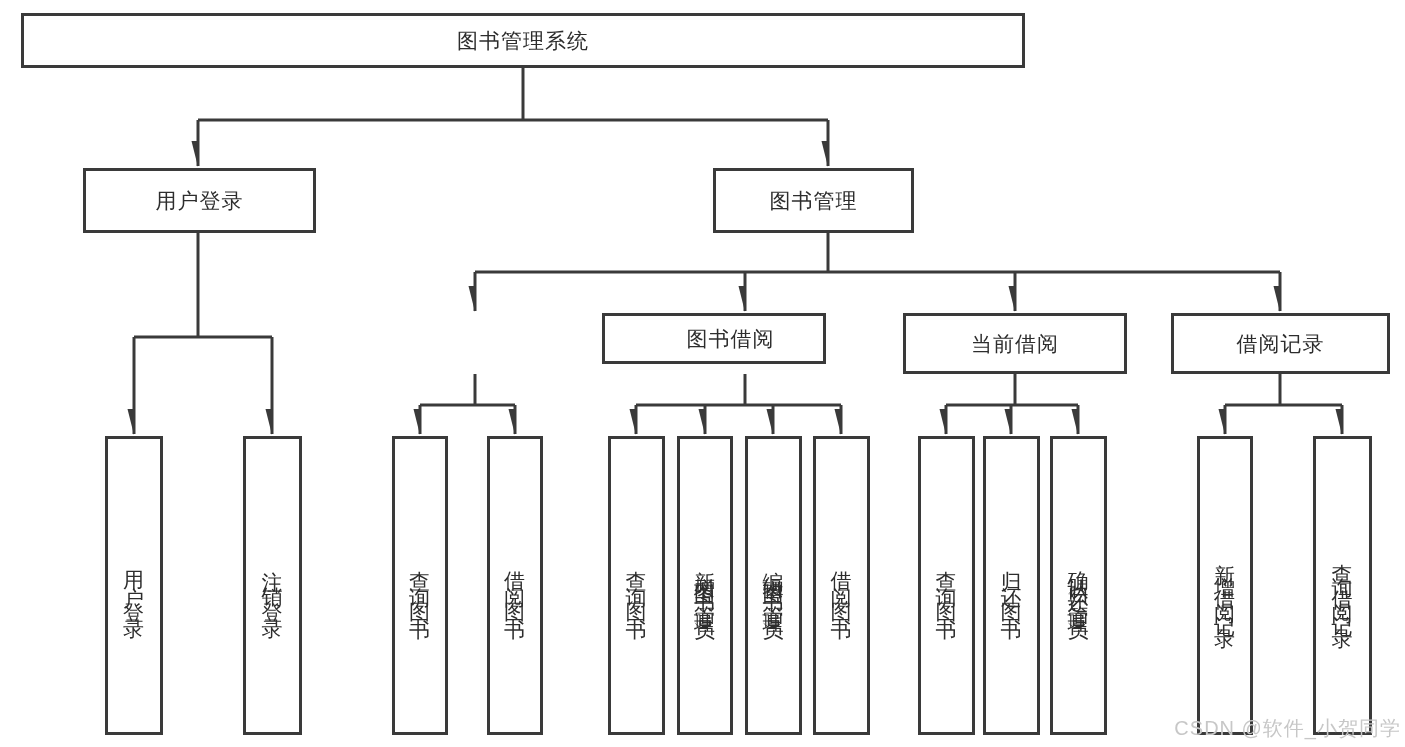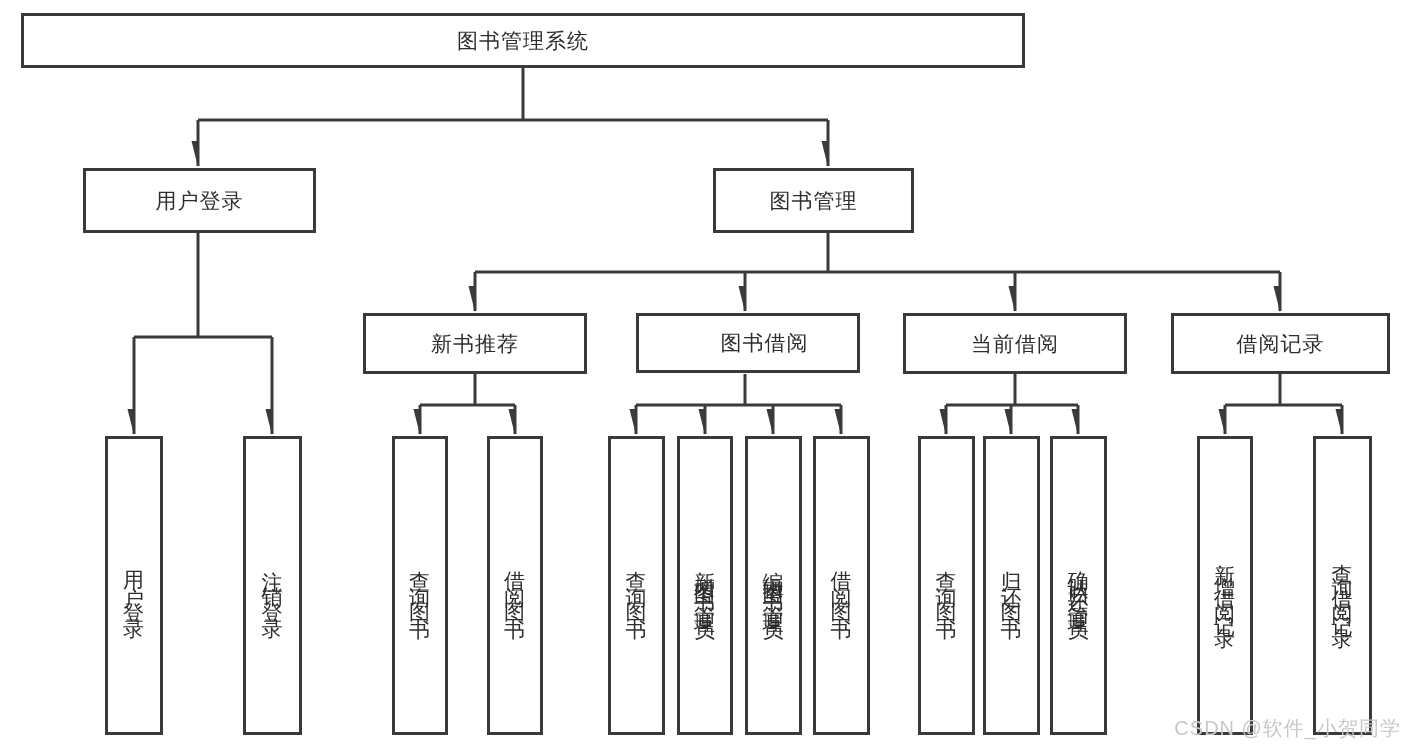--- a/index.html
+++ b/index.html
@@ -20,21 +20,21 @@
     writing-mode:vertical-rl;font-size:21px;letter-spacing:16px;
     white-space:nowrap;line-height:1;
   }
   .vbox.mid span{letter-spacing:13px;}
   .vbox.dense span{letter-spacing:7px;}
   
   #n-root{left:21px;top:13px;width:1004px;height:55px;}
   #n-login-grp{left:83px;top:168px;width:233px;height:65px;}
   #n-book-mgmt{left:713px;top:168px;width:201px;height:65px;}
   #n-newbook{left:363px;top:313px;width:224px;height:61px;}
-  #n-borrowing{left:636px;top:313px;width:224px;height:60px;padding-left:33px;}
+  #n-borrowing{left:602px;top:313px;width:224px;height:51px;padding-left:33px;}
   #n-current{left:903px;top:313px;width:224px;height:61px;}
   #n-records{left:1171px;top:313px;width:219px;height:61px;}
   .vbox{top:436px;height:299px;}
   #n-user-login{left:105px;width:58px;}
   #n-logout{left:243px;width:59px;}
   #n-query1{left:392px;width:56px;}
   #n-borrow1{left:487px;width:56px;}
   #n-query2{left:608px;width:57px;}
   #n-addbook{left:677px;width:56px;}
   #n-editbook{left:745px;width:57px;}
@@ -108,23 +108,20 @@
     <span>图书管理系统</span>
   </div>
 
   <div class="box hbox" id="n-login-grp">
     <span>用户登录</span>
   </div>
   <div class="box hbox" id="n-book-mgmt">
     <span>图书管理</span>
   </div>
 
-  <div class="box hbox" id="n-newbook">
-    <span>新书推荐</span>
-  </div>
   <div class="box hbox" id="n-borrowing">
     <span>图书借阅</span>
   </div>
   <div class="box hbox" id="n-current">
     <span>当前借阅</span>
   </div>
   <div class="box hbox" id="n-records">
     <span>借阅记录</span>
   </div>
 

